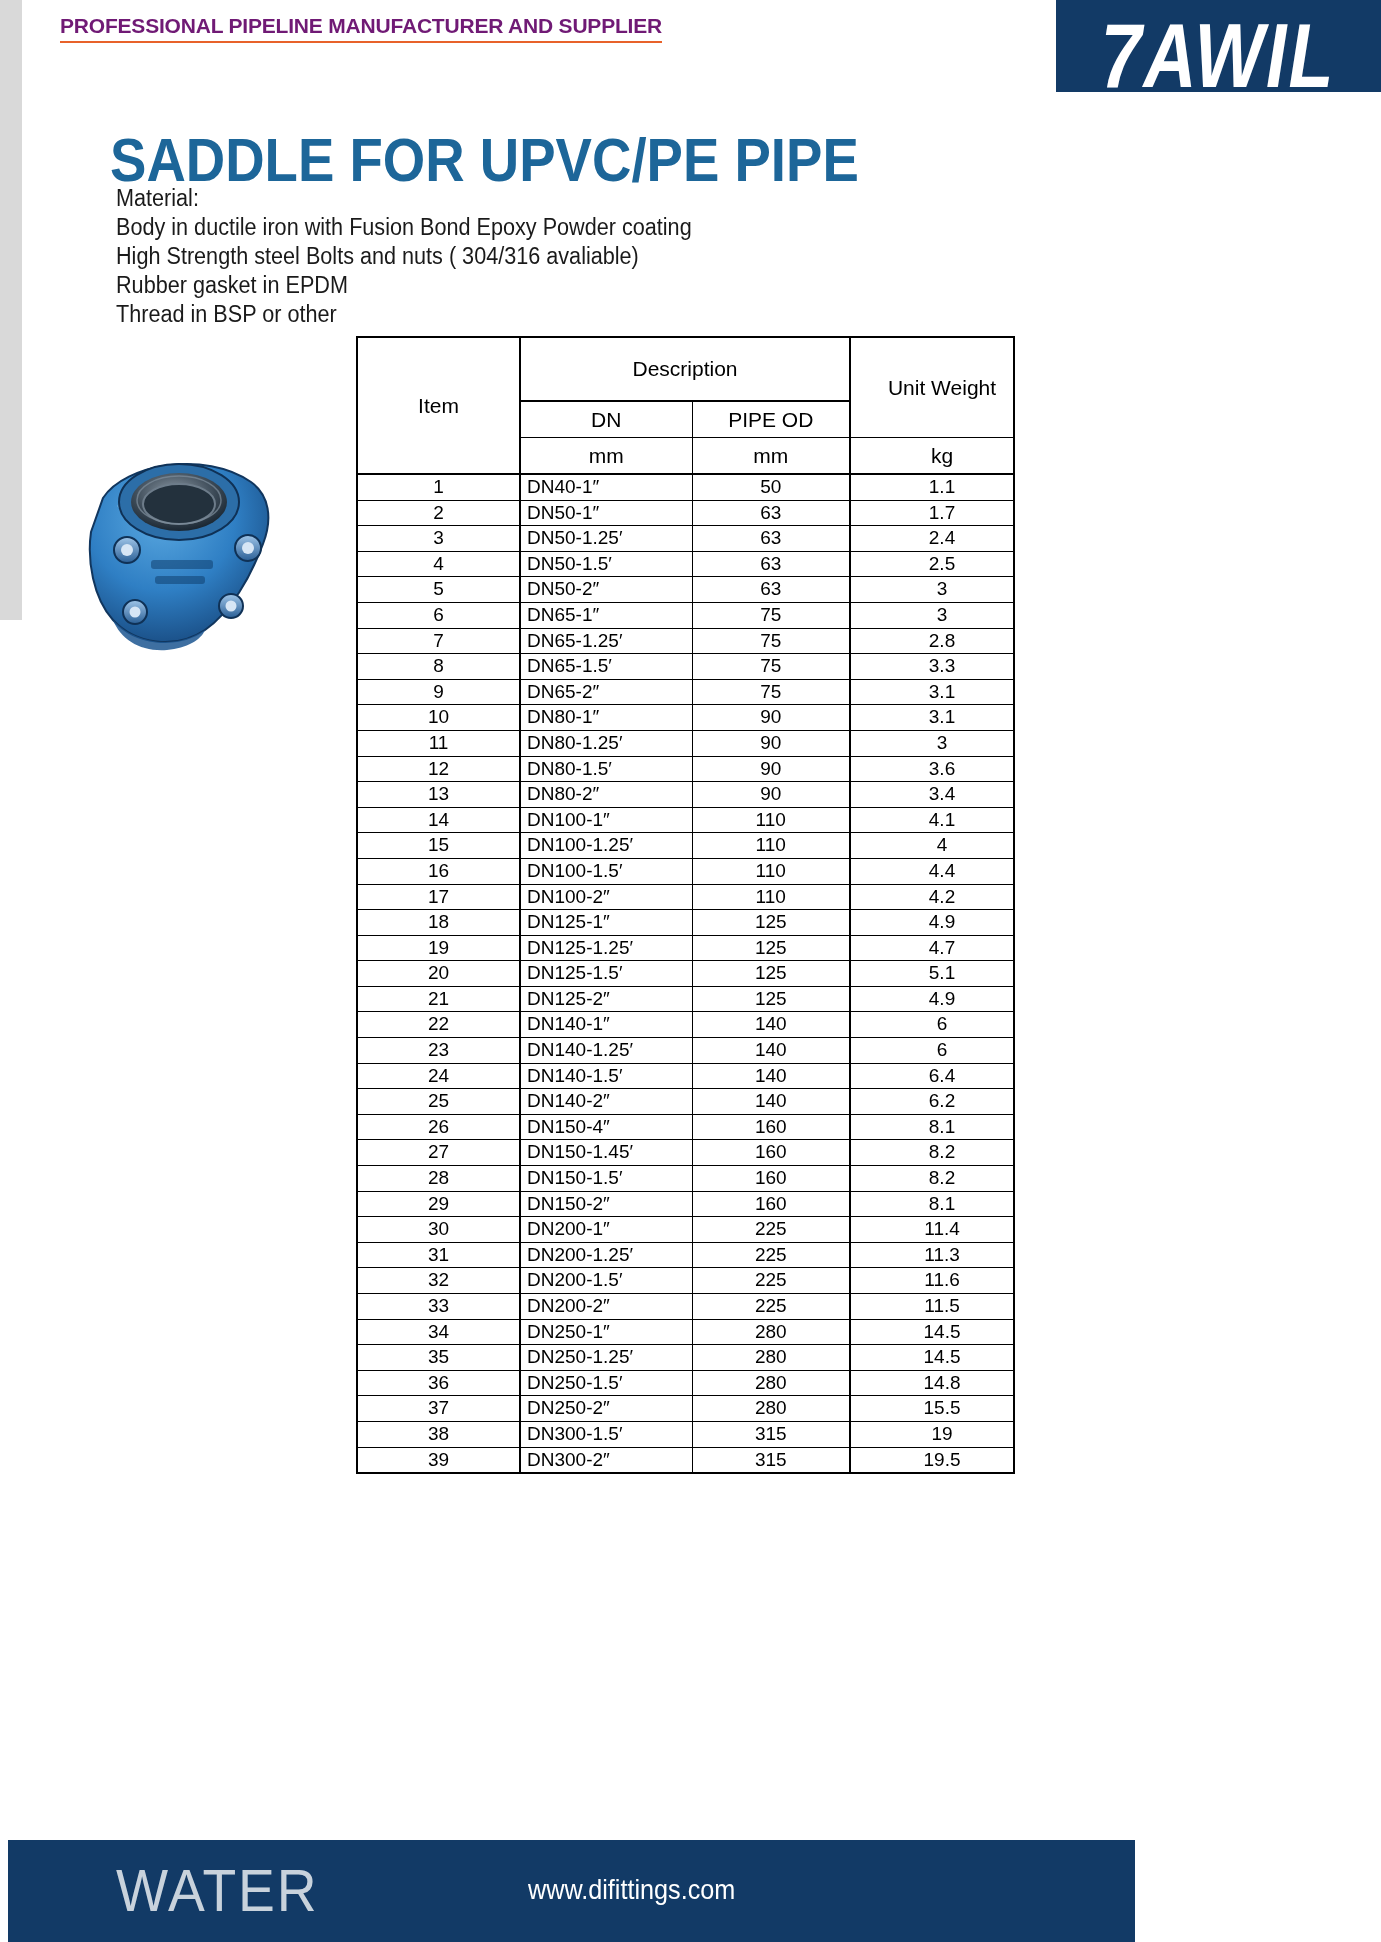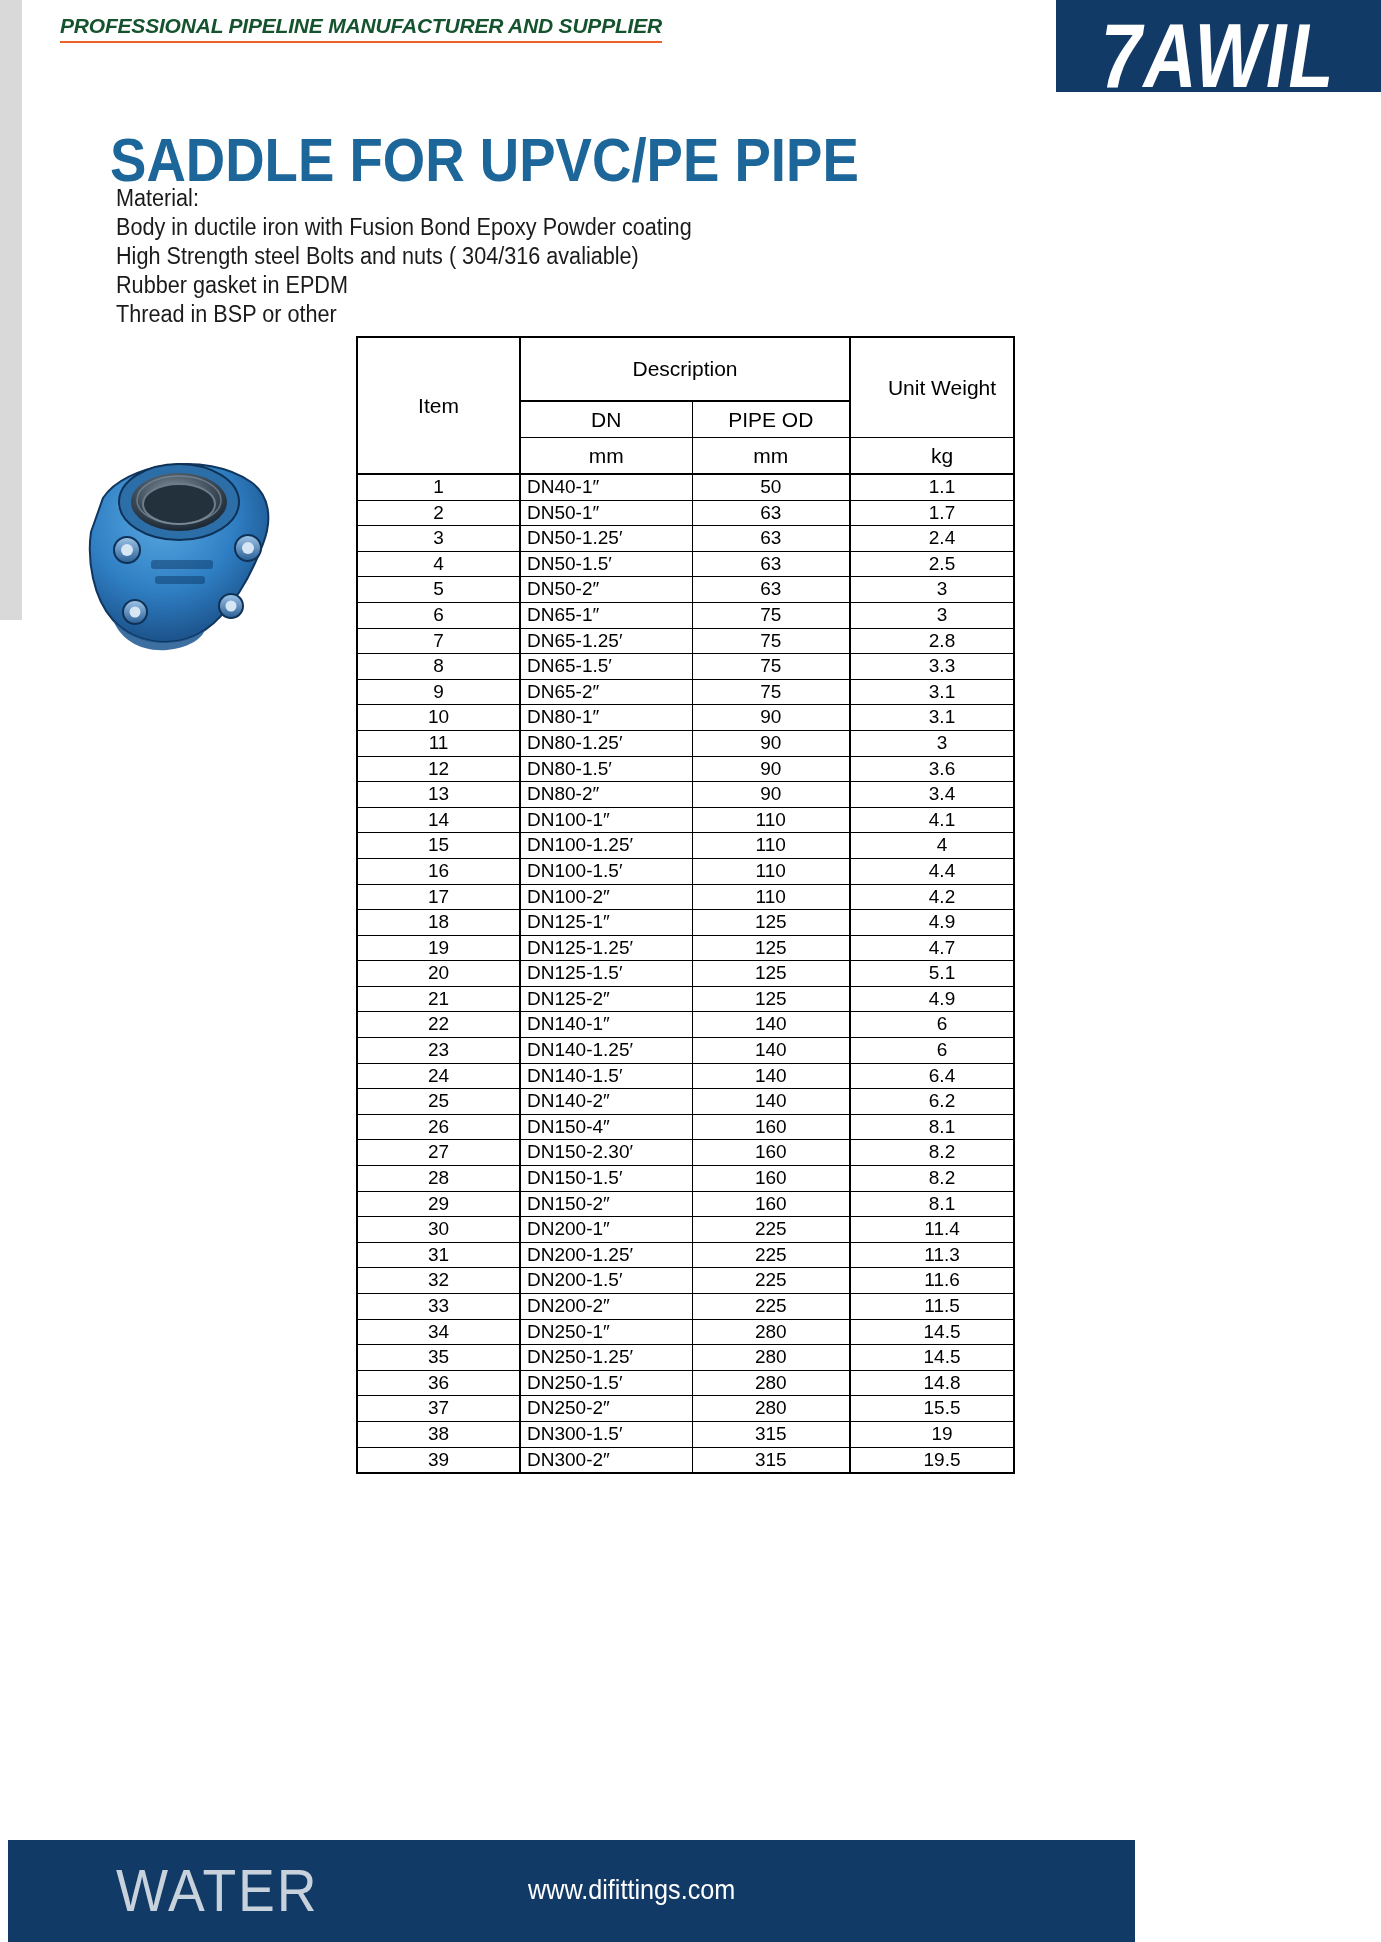--- a/index.html
+++ b/index.html
@@ -24,25 +24,24 @@
     height: 620px;
     background: #d9d9d9;
   }
 
   
   .tagline {
     position: absolute;
     left: 60px;
     top: 14px;
     font-family: "Liberation Sans", sans-serif;
-    font-style: italic;
     font-weight: bold;
     font-size: 21px;
     letter-spacing: -0.2px;
-    color: #14532d;
+    color: #701a75;
     border-bottom: 2px solid #E8622A;
     padding-bottom: 3px;
     white-space: nowrap;
   }
 
   .logo-box {
     position: absolute;
     right: 0;
     top: 0;
     width: 325px;
@@ -436,21 +435,21 @@
           <td class="thick-l thick-r">6.2</td>
         </tr>
         <tr>
           <td class="thick-l">26</td>
           <td class="dn thick-l">DN150-4″</td>
           <td class="">160</td>
           <td class="thick-l thick-r">8.1</td>
         </tr>
         <tr>
           <td class="thick-l">27</td>
-          <td class="dn thick-l">DN150-2.30′</td>
+          <td class="dn thick-l">DN150-1.45′</td>
           <td class="">160</td>
           <td class="thick-l thick-r">8.2</td>
         </tr>
         <tr>
           <td class="thick-l">28</td>
           <td class="dn thick-l">DN150-1.5′</td>
           <td class="">160</td>
           <td class="thick-l thick-r">8.2</td>
         </tr>
         <tr>

